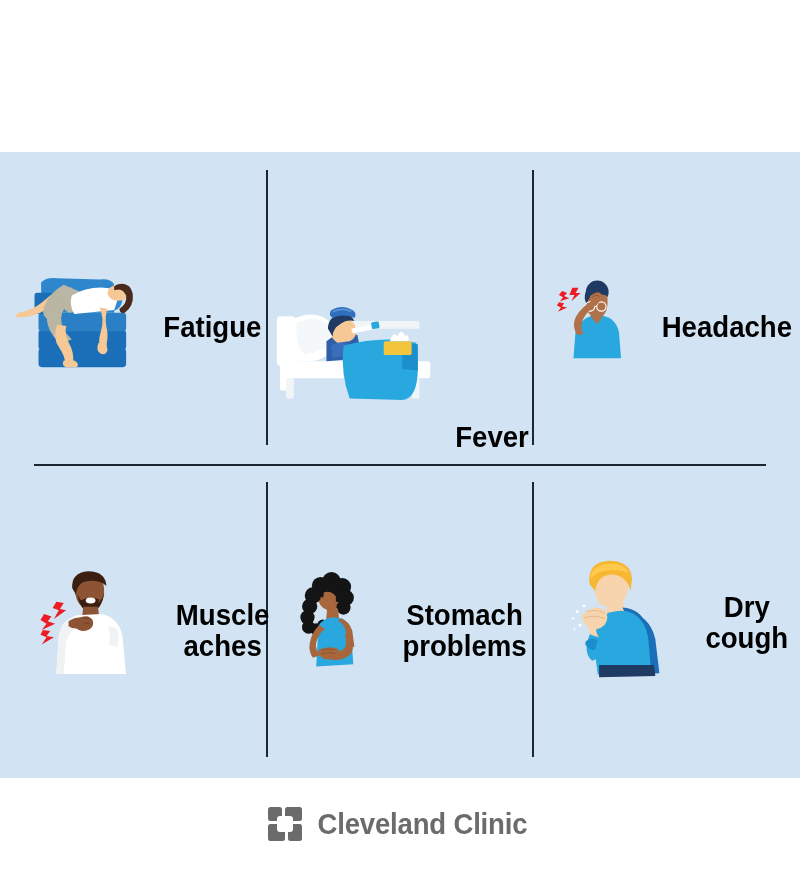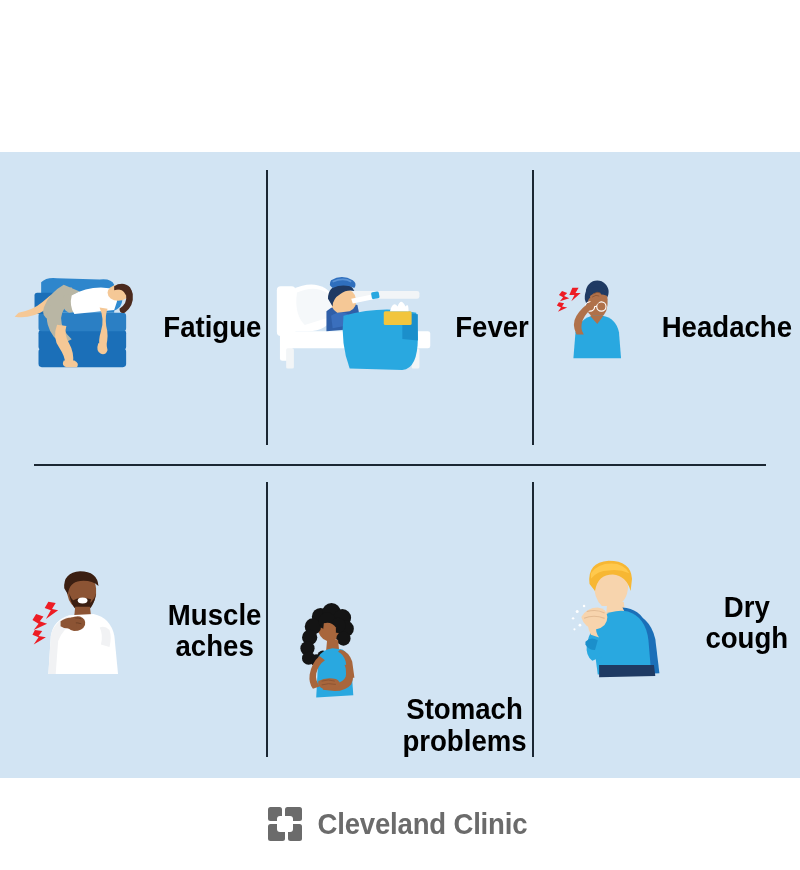--- a/index.html
+++ b/index.html
@@ -161,21 +161,21 @@
 
           <ellipse cx="178" cy="56" rx="16" ry="12" fill="#f5c896"></ellipse>
 
           <path d="M176 44 Q198 42 200 58 Q202 76 188 86 Q180 88 180 80 Q192 72 190 60 Q186 50 174 50 Z" fill="#4b2a1e"></path>
           <path d="M172 46 Q186 38 196 48 Q200 56 194 58 Q186 48 172 52 Z" fill="#4b2a1e"></path>
         </svg>
       </div>
       <div class="cell-label">Fatigue</div>
     </div>
 
-    <div class="cell" style="left:266px; top:40px; height:260px;">
+    <div class="cell" style="left:266px; top:40px; height:260px;align-items:flex-end;">
       <div class="art">
         <svg viewBox="0 0 240 200" xmlns="http://www.w3.org/2000/svg">
 
           <rect x="18" y="66" width="16" height="84" rx="3" fill="#ffffff"></rect>
           <rect x="18" y="60" width="180" height="10" rx="3" fill="#f2f5f7"></rect>
           <rect x="26" y="112" width="186" height="22" rx="3" fill="#ffffff"></rect>
           <rect x="26" y="134" width="10" height="26" rx="2" fill="#f2f5f7"></rect>
           <rect x="188" y="134" width="10" height="26" rx="2" fill="#f2f5f7"></rect>
 
           <rect x="14" y="54" width="24" height="64" rx="5" fill="#ffffff"></rect>
@@ -232,21 +232,21 @@
           <path d="M116 52 Q124 46 130 50" stroke="#8c5434" stroke-width="1.6" fill="none"></path>
 
           <path d="M78 34 L90 34 L84 44 L94 44 L76 60 L82 48 L72 48 Z" fill="#ed1c24"></path>
           <path d="M58 40 L68 44 L62 50 L72 54 L54 60 L60 52 L52 48 Z" fill="#ed1c24"></path>
           <path d="M52 62 L62 64 L58 70 L68 72 L50 80 L56 72 L48 68 Z" fill="#ed1c24"></path>
         </svg>
       </div>
       <div class="cell-label">Headache</div>
     </div>
 
-    <div class="cell" style="left:8px; top:342px; height:262px;">
+    <div class="cell" style="left:16px; top:342px; height:262px;">
       <div class="art">
         <svg viewBox="0 0 240 200" xmlns="http://www.w3.org/2000/svg">
 
           <path d="M96 38 Q98 18 120 18 Q142 18 144 40 Q146 62 132 72 L110 72 Q96 62 96 38 Z" fill="#8c5434"></path>
 
           <path d="M92 40 Q90 14 118 12 Q146 12 148 36 Q136 26 118 28 Q100 30 98 50 Z" fill="#3b1f12"></path>
 
           <path d="M100 48 Q104 76 122 80 Q140 76 144 48 Q140 66 122 68 Q106 66 100 48 Z" fill="#3b1f12"></path>
           <path d="M106 60 Q118 52 136 58 Q132 78 120 80 Q108 76 106 60 Z" fill="#3b1f12"></path>
 
@@ -267,21 +267,21 @@
           <path d="M86 94 Q96 86 110 88 L112 104 Q94 108 86 102 Z" fill="#8c5434"></path>
 
           <path d="M66 62 L78 64 L72 74 L82 76 L62 90 L70 76 L60 72 Z" fill="#ed1c24"></path>
           <path d="M46 82 L58 86 L52 94 L64 98 L42 108 L50 98 L40 92 Z" fill="#ed1c24"></path>
           <path d="M44 108 L56 110 L50 118 L62 120 L42 132 L50 120 L40 116 Z" fill="#ed1c24"></path>
         </svg>
       </div>
       <div class="cell-label">Muscle aches</div>
     </div>
 
-    <div class="cell" style="left:266px; top:342px; height:262px;align-items:flex-end;">
+    <div class="cell" style="left:266px; top:342px; height:262px;">
       <div class="art">
         <svg viewBox="0 0 240 200" xmlns="http://www.w3.org/2000/svg">
 
           <path d="M96 38 Q98 20 118 20 Q138 22 138 44 Q138 66 122 74 Q102 74 96 56 Z" fill="#a8663c"></path>
 
           <g fill="#141414">
             <circle cx="100" cy="28" r="16"></circle>
             <circle cx="120" cy="20" r="17"></circle>
             <circle cx="140" cy="30" r="16"></circle>
             <circle cx="146" cy="50" r="15"></circle>

